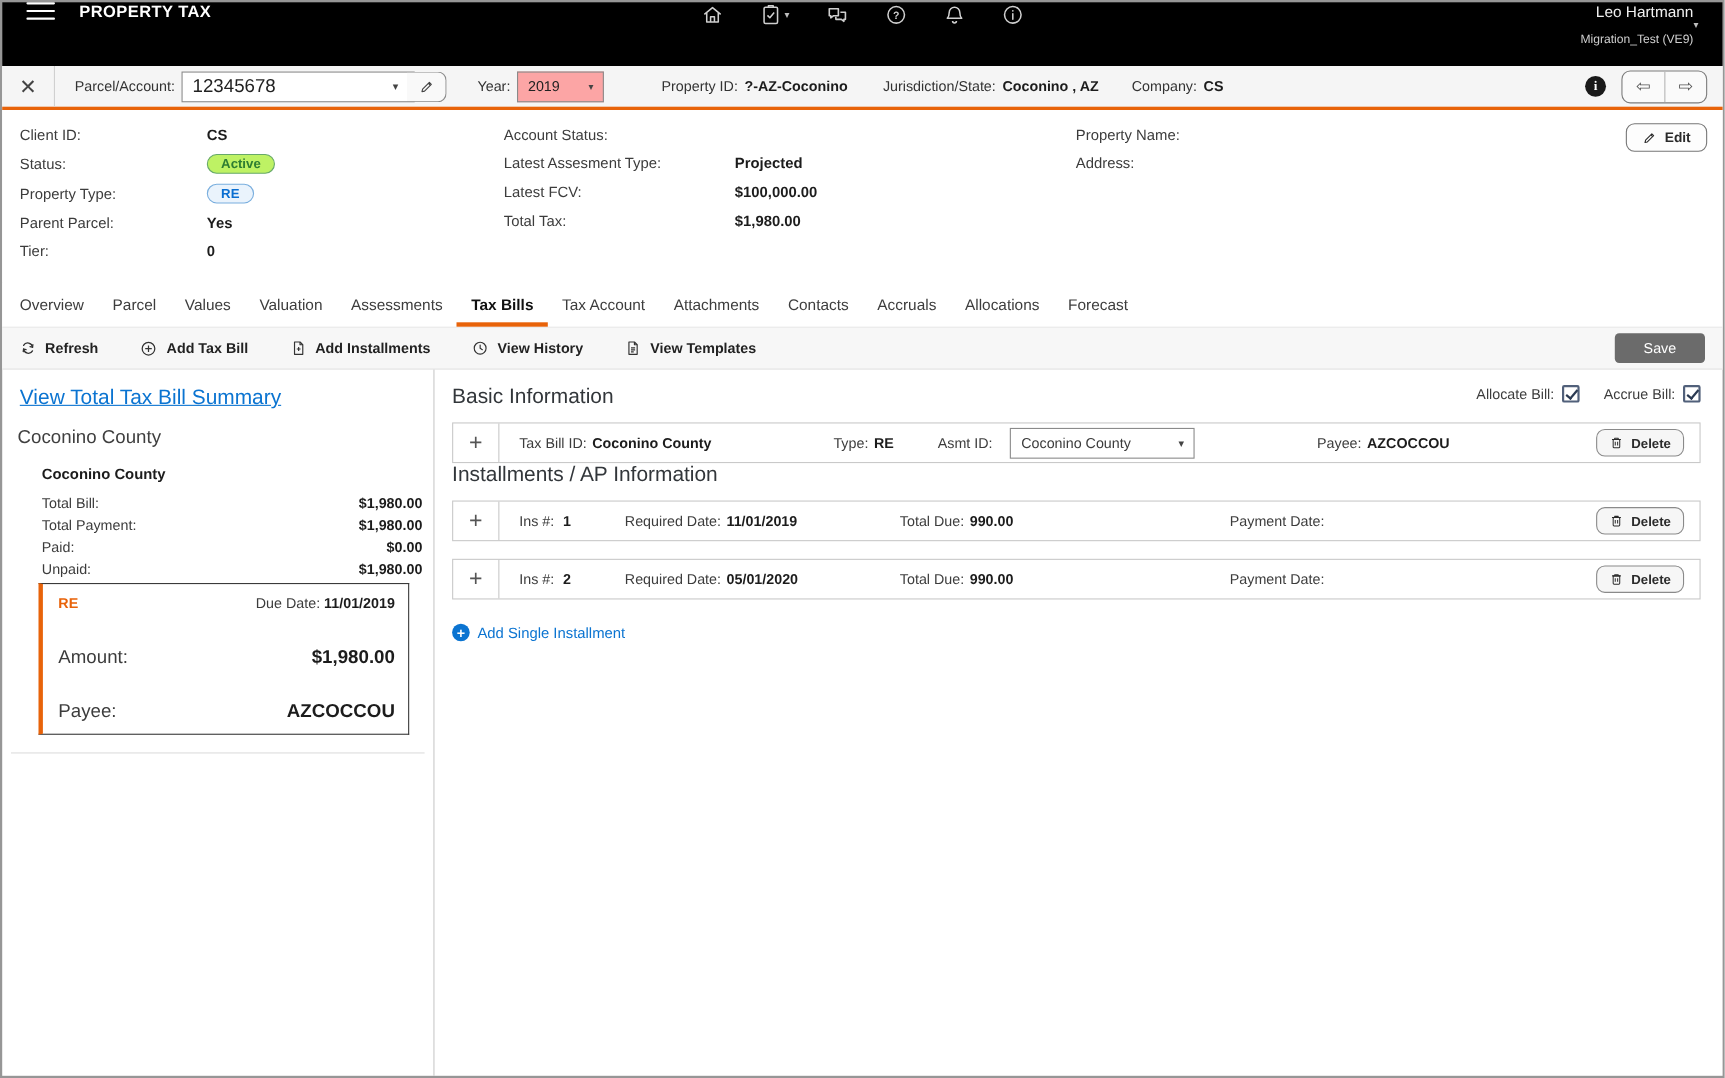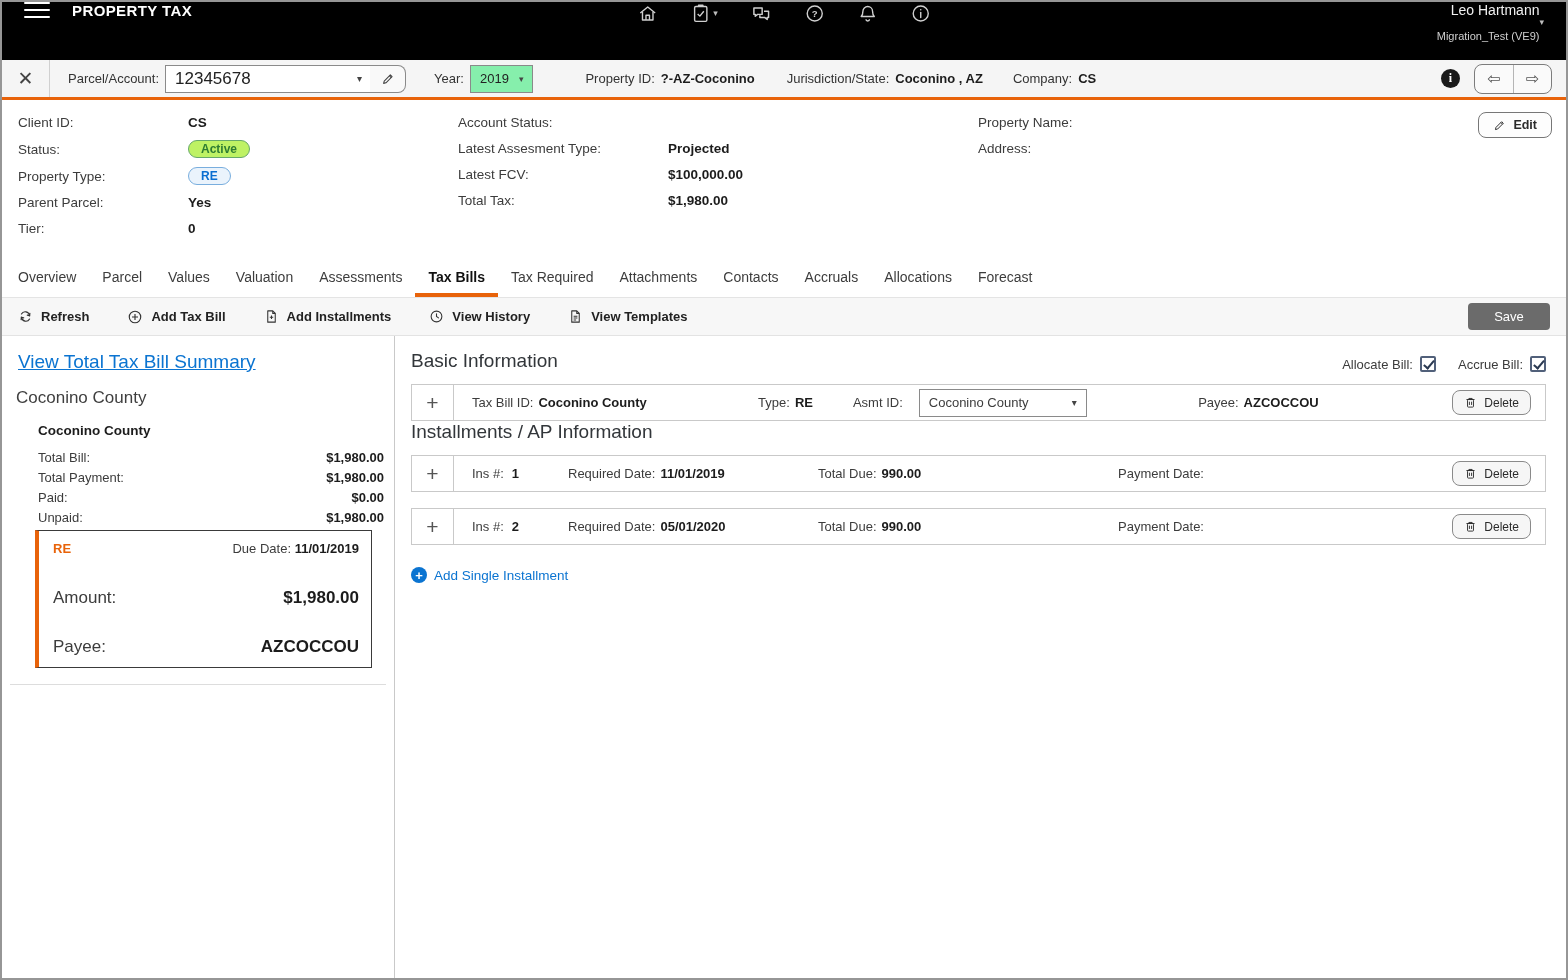--- a/index.html
+++ b/index.html
@@ -22,21 +22,21 @@
 
   
   .context-bar { height:40px; background:#f5f5f5; border-bottom:3px solid #e8630a; display:flex; align-items:center; flex:0 0 auto; font-size:13px; color:#333; }
   .close-cell { width:48px; align-self:stretch; display:flex; align-items:center; justify-content:center; border-right:1px solid #d0d0d0; font-size:19px; color:#444; cursor:pointer; }
   .ctx-label { margin:0 6px 0 18px; }
   .pair-value { font-weight:bold; color:#1c1c1c; }
   .input-group { display:flex; align-items:stretch; height:28px; }
   .text-input { width:212px; border:1px solid #8a8a8a; background:#fff; padding:0 22px 0 9px; font-size:17px; font-family:"Liberation Sans",sans-serif; color:#222; }
   .input-caret { margin-left:-20px; align-self:center; font-size:10px; color:#444; pointer-events:none; padding-right:8px; }
   .pencil-btn { width:36px; border:1px solid #8a8a8a; border-left:none; border-radius:0 8px 8px 0; background:#f9f9f9; display:flex; align-items:center; justify-content:center; cursor:pointer; color:#444; }
-  .select-box { height:28px; border:1px solid #8a8a8a; background:#86efac; display:inline-flex; align-items:center; gap:10px; padding:0 9px; cursor:pointer; }
+  .select-box { height:28px; border:1px solid #8a8a8a; background:#fca5a5; display:inline-flex; align-items:center; gap:26px; padding:0 9px; cursor:pointer; }
   .select-box .sv { color:#222; }
   .ctx-right { margin-left:auto; display:flex; align-items:center; gap:14px; padding-right:14px; }
   .info-filled { width:19px; height:19px; border-radius:50%; background:#1a1a1a; color:#fff; font-size:12px; font-weight:bold; display:flex; align-items:center; justify-content:center; font-family:"Liberation Serif",serif; }
   .nav-group { display:flex; border:1px solid #7c7c7c; border-radius:8px; overflow:hidden; background:#fafafa; }
   .nav-btn { width:38px; height:28px; display:flex; align-items:center; justify-content:center; font-size:16px; color:#555; cursor:pointer; }
   .nav-btn + .nav-btn { border-left:1px solid #b5b5b5; }
 
   
   .summary { display:flex; padding:14px 16px 20px 16px; position:relative; background:#fff; flex:0 0 auto; }
   .sum-col { display:flex; flex-direction:column; gap:9px; font-size:13.5px; }
@@ -76,35 +76,35 @@
   .bc-head { display:flex; font-size:13px; line-height:20px; }
   .bc-type { color:#e8630a; font-weight:bold; }
   .bc-due { margin-left:auto; color:#3c3c3c; }
   .bc-due .v { font-weight:bold; color:#1c1c1c; }
   .bc-row { display:flex; font-size:17px; color:#3c3c3c; line-height:20px;margin-top:29px; }
   .bc-row:first-of-type { margin-top:6px; }
   .bc-row .v { margin-left:auto; font-weight:bold; color:#1c1c1c; }
   .lp-divider { margin:16px 8px 0 8px; border-top:1px solid #ddd; }
 
   .main-panel { flex:1; padding:14px 20px 0 16px; min-width:0; }
-  .section-head { display:flex; align-items:flex-end; }
+  .section-head { display:flex; align-items:flex-start; }
   .section-title { font-size:19px; font-weight:400; color:#32363a; }
   .cb-group { margin-left:auto; display:flex; align-items:center; gap:22px; font-size:13px; color:#3c3c3c; }
   .cb-item { display:flex; align-items:center; gap:7px; }
   .cb { appearance:none; -webkit-appearance:none; width:16px; height:16px; border:2px solid #51607a; border-radius:2px; background:#fff; position:relative; cursor:pointer; }
   .cb:checked::after { content:""; position:absolute; left:4px; top:0px; width:4px; height:9px; border:solid #2b3a52; border-width:0 2px 2px 0; transform:rotate(40deg); }
 
   .data-row { border:1px solid #c9c9c9; display:flex; align-items:stretch; height:37px; margin-top:12px; background:#fff; }
   .expander { width:42px; flex:0 0 42px; border-right:1px solid #c9c9c9; display:flex; align-items:center; justify-content:center; font-size:21px; font-weight:300; color:#555; cursor:pointer; }
   .row-content { flex:1; display:flex; align-items:center; padding:0 14px 0 18px; font-size:13px; color:#3c3c3c; min-width:0; }
   .row-content .v { font-weight:bold; color:#1c1c1c; margin-left:5px; }
   .sp { flex:1; } .sp-s { flex:0 0 40px; } .sp-l { flex:1.2; }
   .asmt-select { height:28px; width:168px; border:1px solid #8a8a8a; background:#fff; display:flex; align-items:center; padding:0 9px; margin-left:16px; cursor:pointer; color:#3c3c3c; }
   .asmt-select .caret2 { margin-left:auto; font-size:10px; color:#444; }
-  .delete-btn { height:25px; border:1px solid #8a8a8a; border-radius:8px; background:#f6f6f6; display:flex; align-items:center; gap:7px; padding:0 11px; font-size:12px; font-weight:normal; color:#2b2b2b; cursor:pointer; flex:0 0 auto; }
+  .delete-btn { height:25px; border:1px solid #8a8a8a; border-radius:8px; background:#f6f6f6; display:flex; align-items:center; gap:7px; padding:0 11px; font-size:12px; font-weight:bold; color:#2b2b2b; cursor:pointer; flex:0 0 auto; }
   .inst-title { }
   .ins-num { flex:0 0 96px; }
   .req-date { flex:0 0 250px; }
   .total-due { flex:0 0 300px; }
   .pay-date { flex:1; }
   .add-link { margin-top:22px; display:inline-flex; align-items:center; gap:7px; color:#0b74d1; font-size:13.5px; cursor:pointer; }
   .plus-badge { width:16px; height:16px; border-radius:50%; background:#0b74d1; color:#fff; font-size:13px; font-weight:bold; display:flex; align-items:center; justify-content:center; line-height:1; }
 </style>
 </head>
 <body>
@@ -264,21 +264,21 @@
     </button>
   </div>
 
   <div class="tabs">
     <div class="tab">Overview</div>
     <div class="tab">Parcel</div>
     <div class="tab">Values</div>
     <div class="tab">Valuation</div>
     <div class="tab">Assessments</div>
     <div class="tab active">Tax Bills</div>
-    <div class="tab">Tax Required</div>
+    <div class="tab">Tax Account</div>
     <div class="tab">Attachments</div>
     <div class="tab">Contacts</div>
     <div class="tab">Accruals</div>
     <div class="tab">Allocations</div>
     <div class="tab">Forecast</div>
   </div>
 
   <div class="action-bar">
     <div class="action">
       <span style="display:flex">

